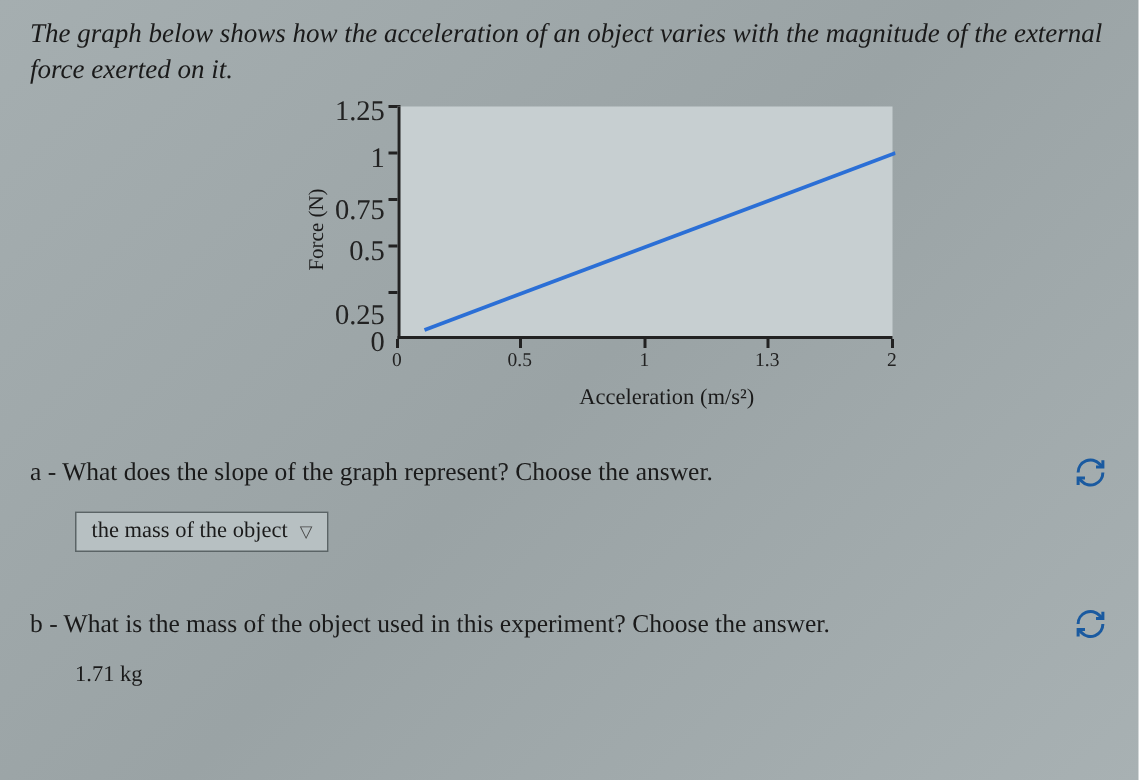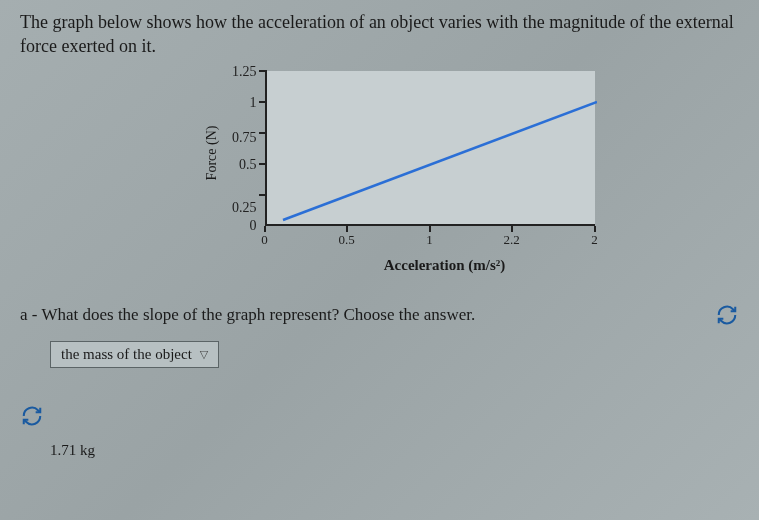--- a/index.html
+++ b/index.html
@@ -5,21 +5,21 @@
   * { box-sizing: border-box; margin: 0; padding: 0; }
   html, body { width: 759px; height: 520px; overflow: hidden; }
   body {
     font-family: Georgia, 'Times New Roman', serif;
     background: #9fa8aa;
     background: linear-gradient(135deg, #a5aeb0 0%, #9aa3a5 50%, #a8b1b3 100%);
     color: #1a1a1a;
     position: relative;
     padding: 10px 20px;
   }
-  .intro { font-size: 18px; line-height: 1.35; margin-bottom: 6px; max-width: 720px; }
+  .intro { font-size: 18px; line-height: 1.35; margin-bottom: 6px; max-width: 720px; font-style: italic; }
   .chart-wrap {
     display: flex;
     justify-content: center;
     margin: 2px 0 18px 0;
   }
   .chart-box {
     position: relative;
     width: 430px;
     height: 220px;
     margin-left: 60px;
@@ -30,21 +30,21 @@
     width: 330px; height: 155px;
     background: #c7cfd1;
     border-left: 2px solid #222;
     border-bottom: 2px solid #222;
   }
   .plot svg { position: absolute; left: 0; top: 0; }
   .ytick {
     position: absolute;
     width: 62px;
     text-align: right;
-    font-size: 14px;
+    font-size: 19px;
     color: #222;
     left: 0;
   }
   .ytick-line {
     position: absolute;
     left: 64px;
     width: 8px;
     height: 2px;
     background: #222;
   }
@@ -70,21 +70,20 @@
     transform-origin: center;
     font-size: 14px;
   }
   .xlabel {
     position: absolute;
     left: 0; right: 0;
     top: 192px;
     text-align: center;
     font-size: 15px;
     padding-left: 70px;
-    font-weight: bold;
   }
   .question-row {
     display: flex;
     align-items: center;
     justify-content: space-between;
     margin: 14px 0 10px 0;
   }
   .question { font-size: 17px; text-align: right; }
   .refresh {
     width: 24px; height: 24px;
@@ -136,21 +135,21 @@
     <div class="ytick-line" style="top:129px"></div>
     <div class="ytick" style="top:153px">0</div>
 
     <div class="xtick-line" style="left:70px"></div>
     <div class="xtick" style="left:70px">0</div>
     <div class="xtick-line" style="left:152px"></div>
     <div class="xtick" style="left:152px">0.5</div>
     <div class="xtick-line" style="left:235px"></div>
     <div class="xtick" style="left:235px">1</div>
     <div class="xtick-line" style="left:317px"></div>
-    <div class="xtick" style="left:317px">2.2</div>
+    <div class="xtick" style="left:317px">1.3</div>
     <div class="xtick-line" style="left:400px"></div>
     <div class="xtick" style="left:400px">2</div>
 
     <div class="plot">
       <svg width="330" height="155">
         <line x1="16" y1="149" x2="330" y2="31" stroke-width="2.5" stroke="#2b6fd6"></line>
       </svg>
     </div>
 
     <div class="xlabel">Acceleration  (m/s²)</div>
@@ -173,20 +172,24 @@
 </div>
 
 <div class="answer-box">
   <span>the mass of the object</span>
   <span class="chev">▽</span>
 </div>
 
 <div class="qspacer"></div>
 
 <div class="question-row">
+  <div class="question">
+    <span>b -</span>
+    <span>What is the mass of the object used in this experiment? Choose the answer.</span>
+  </div>
   <div class="refresh">
     <svg viewBox="0 0 24 24" fill="none" stroke="currentColor" stroke-width="2.2">
       <path d="M3 12a9 9 0 0 1 15.5-6.3L21 8"></path>
       <path d="M21 3v5h-5"></path>
       <path d="M21 12a9 9 0 0 1-15.5 6.3L3 16"></path>
       <path d="M3 21v-5h5"></path>
     </svg>
   </div>
 </div>
 

